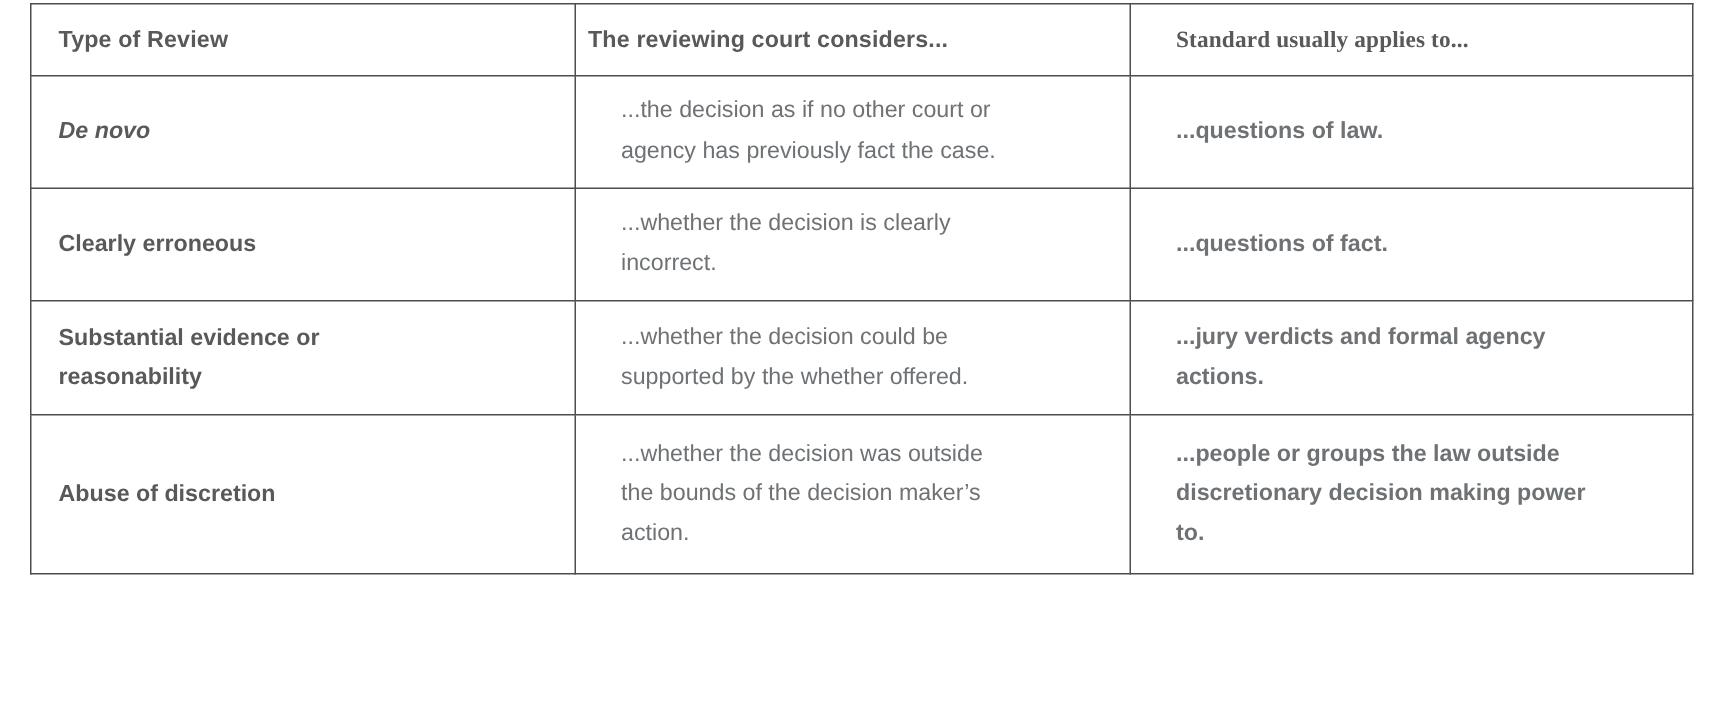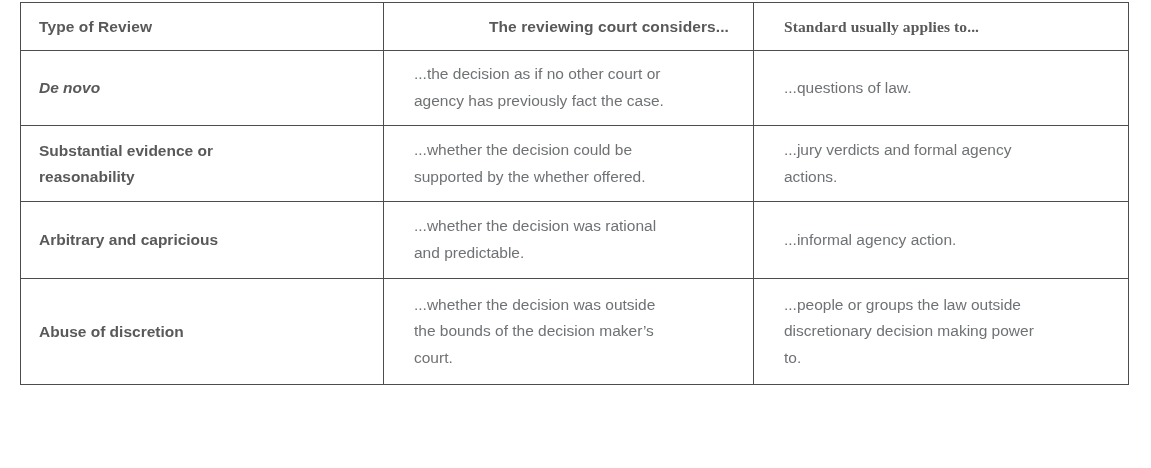--- a/index.html
+++ b/index.html
@@ -47,37 +47,37 @@
 
   thead th {
     height: 48px;
     font-size: 15.5px;
     font-weight: bold;
     color: #595959;
     letter-spacing: 0.1px;
     padding-top: 2px;
   }
   thead th.head-type   { padding-left: 18px; }
-  thead th.head-court  { text-align: right; padding-left: 8px; padding-right: 24px; }
+  thead th.head-court  { text-align: left; padding-left: 8px; padding-right: 8px; }
   thead th.head-applies{ padding-left: 30px; font-family: Liberation Serif, serif; }
 
   tbody td {
     font-size: 15.5px;
     color: #6f7275;
     line-height: 1.72;
   }
   tbody td.col-type {
     font-weight: bold;
     color: #595959;
     padding-left: 18px;
     line-height: 1.62;
   }
   tbody td.col-type.italic { font-style: italic; }
   tbody td.col-court   { padding-left: 30px; padding-right: 24px; }
-  tbody td.col-applies { padding-left: 30px; padding-right: 14px; }
+  tbody td.col-applies { padding-left: 30px; padding-right: 14px; font-weight: bold; }
 
   tbody tr.r-denovo td      { height: 75px; }
   tbody tr.r-clearly td     { height: 75px; }
   tbody tr.r-substantial td { height: 76px; }
   tbody tr.r-arbitrary td   { height: 77px; }
   tbody tr.r-abuse td       { height: 106px; }
 
   .cell-line { display: block; white-space: nowrap; }
 </style>
 </head>
@@ -104,53 +104,53 @@
           <td class="col-type italic">De novo</td>
           <td class="col-court">
             <span class="cell-line">...the decision as if no other court or</span>
             <span class="cell-line">agency has previously fact the case.</span>
           </td>
           <td class="col-applies">
             <span class="cell-line">...questions of law.</span>
           </td>
         </tr>
 
+        <tr class="r-clearly">
+          <td class="col-type">Clearly erroneous</td>
+          <td class="col-court">
+            <span class="cell-line">...whether the decision is clearly</span>
+            <span class="cell-line">incorrect.</span>
+          </td>
+          <td class="col-applies">
+            <span class="cell-line">...questions of fact.</span>
+          </td>
+        </tr>
 
         <tr class="r-substantial">
           <td class="col-type">
             <span class="cell-line">Substantial evidence or</span>
             <span class="cell-line">reasonability</span>
           </td>
           <td class="col-court">
             <span class="cell-line">...whether the decision could be</span>
             <span class="cell-line">supported by the whether offered.</span>
           </td>
           <td class="col-applies">
             <span class="cell-line">...jury verdicts and formal agency</span>
             <span class="cell-line">actions.</span>
           </td>
         </tr>
 
-        <tr class="r-arbitrary">
-          <td class="col-type">Arbitrary and capricious</td>
-          <td class="col-court">
-            <span class="cell-line">...whether the decision was rational</span>
-            <span class="cell-line">and predictable.</span>
-          </td>
-          <td class="col-applies">
-            <span class="cell-line">...informal agency action.</span>
-          </td>
-        </tr>
 
         <tr class="r-abuse">
           <td class="col-type">Abuse of discretion</td>
           <td class="col-court">
             <span class="cell-line">...whether the decision was outside</span>
             <span class="cell-line">the bounds of the decision maker’s</span>
-            <span class="cell-line">court.</span>
+            <span class="cell-line">action.</span>
           </td>
           <td class="col-applies">
             <span class="cell-line">...people or groups the law outside</span>
             <span class="cell-line">discretionary decision making power</span>
             <span class="cell-line">to.</span>
           </td>
         </tr>
 
       </tbody>
     </table>

